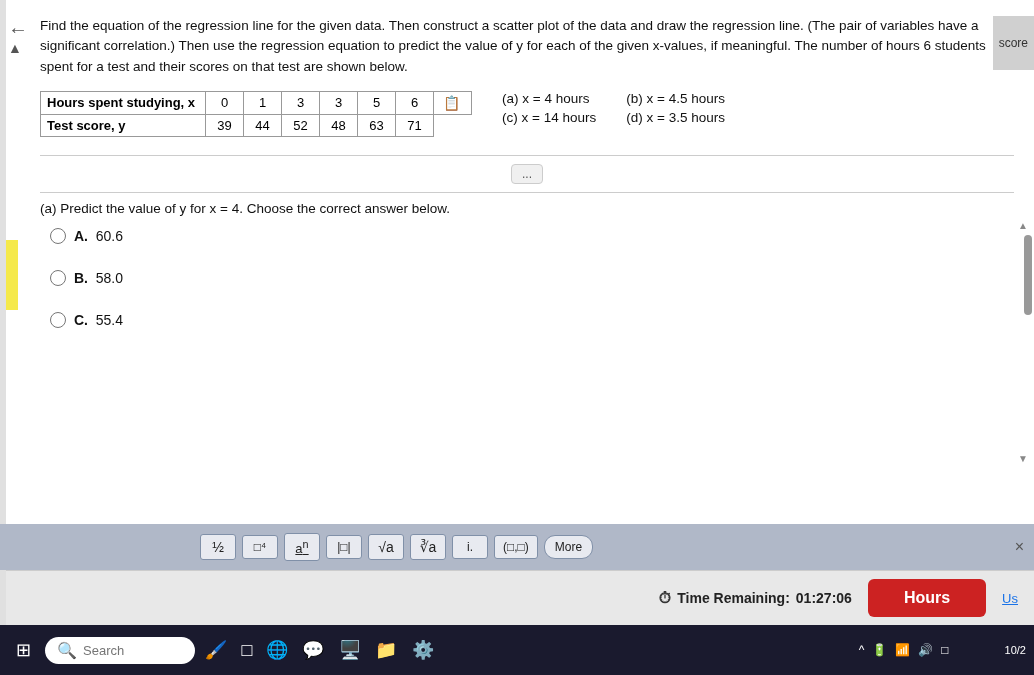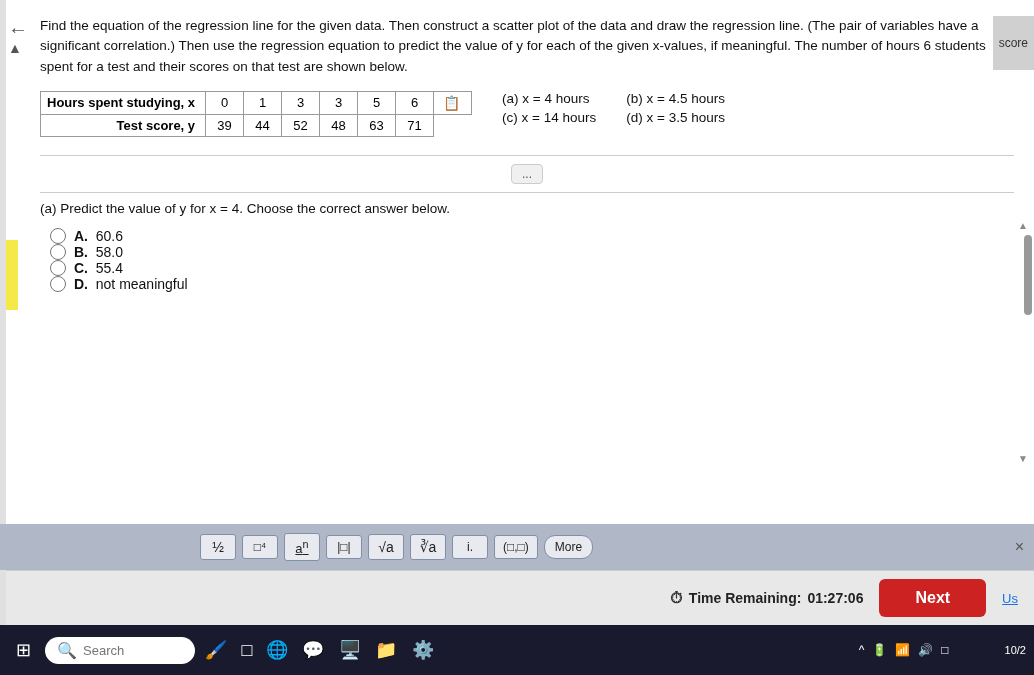--- a/index.html
+++ b/index.html
@@ -75,21 +75,21 @@
       font-size: 13px;
     }
     .data-table th, .data-table td {
       border: 1px solid #999;
       padding: 3px 10px;
       text-align: center;
       min-width: 38px;
     }
     .data-table th {
       font-weight: bold;
-      text-align: right;
+      text-align: left;
       background: #fff;
       padding-left: 6px;
     }
     .data-table td:first-child {
       text-align: left;
     }
 
     
     .table-and-labels {
       display: flex;
@@ -143,21 +143,21 @@
       color: #111;
       margin-bottom: 12px;
       margin-top: 4px;
     }
 
     
     .option-list {
       list-style: none;
       display: flex;
       flex-direction: column;
-      gap: 0;
+      gap: 26px;
       margin-left: 10px;
     }
     .option-item {
       display: flex;
       align-items: center;
       gap: 8px;
       font-size: 14px;
       color: #111;
     }
     .option-item input[type="radio"] {
@@ -428,27 +428,20 @@
           &nbsp;<span>58.0</span>
         </span>
       </li>
       <li class="option-item">
         <input type="radio" name="answer" style="">
         <span class="option-label">
           <strong>C.</strong>
           &nbsp;<span>55.4</span>
         </span>
       </li>
-      <li class="option-item">
-        <input type="radio" name="answer" style="">
-        <span class="option-label">
-          <strong>D.</strong>
-          &nbsp;<span>not meaningful</span>
-        </span>
-      </li>
     </ul>
 
     <div class="sticky-note"></div>
 
     <div class="scroll-up">▲</div>
     <div class="scroll-thumb"></div>
     <div class="scroll-down">▼</div>
   </div>
 
   <div class="math-toolbar">
@@ -463,21 +456,21 @@
     <button class="math-btn-more">More</button>
     <span class="close-x">×</span>
   </div>
 
   <div class="bottom-bar">
     <div class="timer-section">
       <span class="timer-icon">⏱</span>
       <span>Time Remaining:</span>
       <span>01:27:06</span>
     </div>
-    <button class="next-btn">Next</button>
+    <button class="next-btn">Hours</button>
     <span class="us-link">Us</span>
   </div>
 </div>
 
 <div class="taskbar">
   <span class="taskbar-start">⊞</span>
 
   <div class="taskbar-search-wrap">
     <span>🔍</span>
     <input type="text" style="border: none; outline: none; font-size: 13px; width: 100px;" placeholder="Search">

